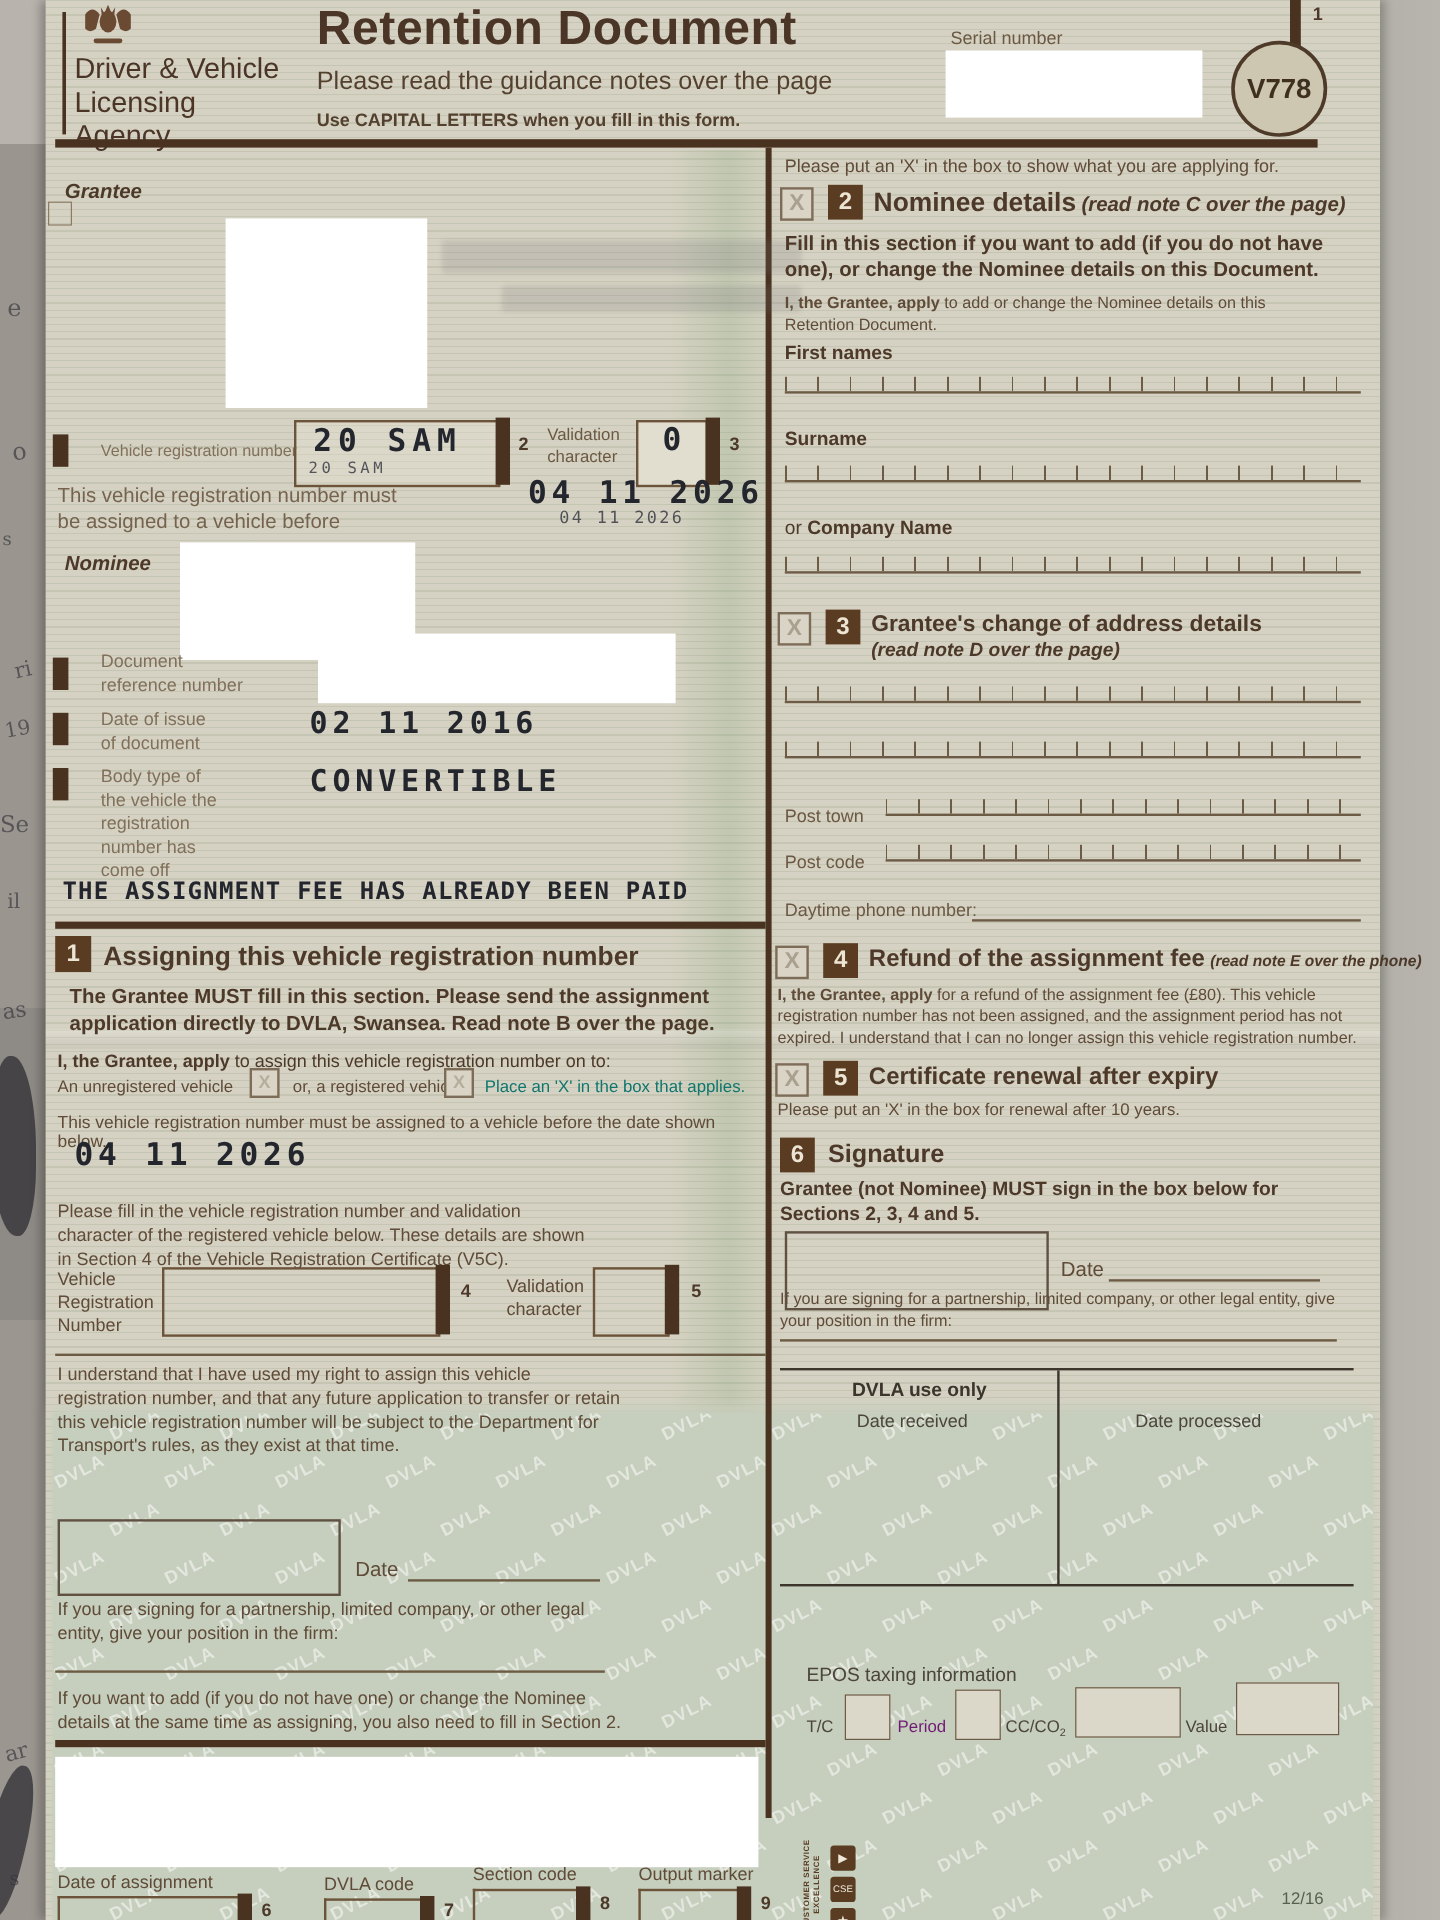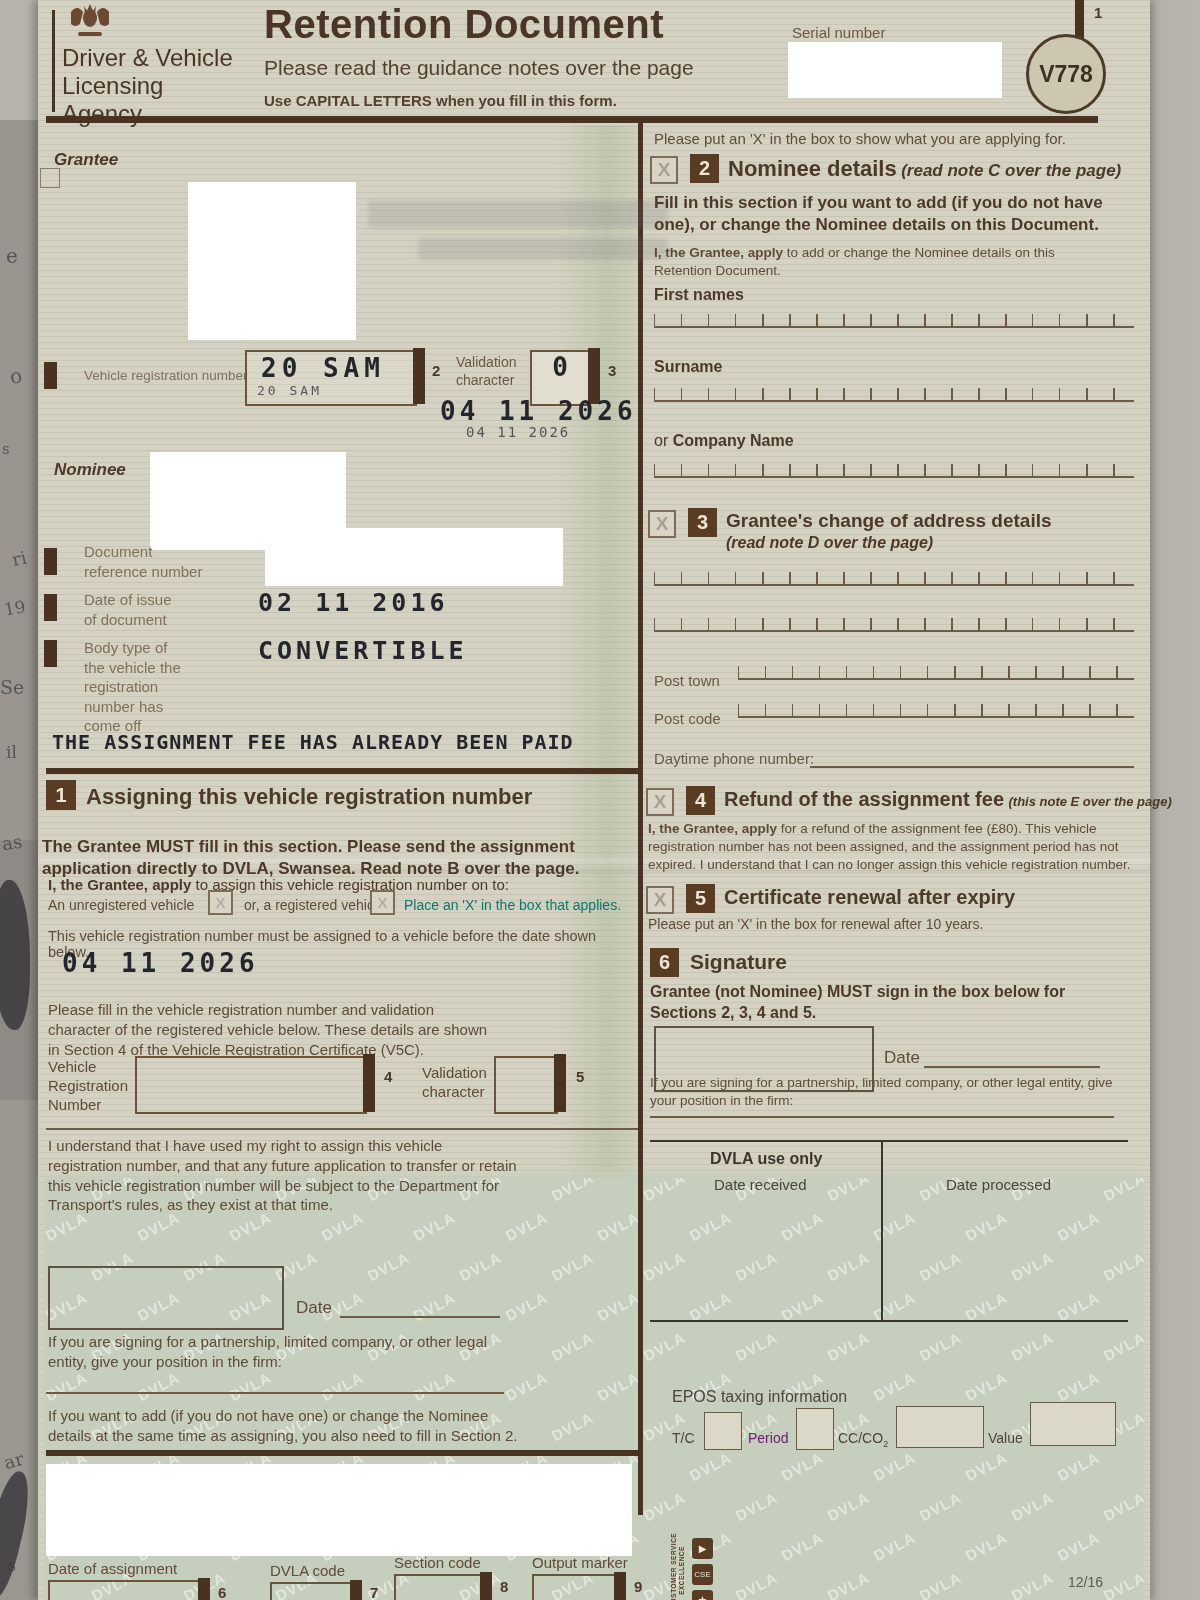--- a/index.html
+++ b/index.html
@@ -248,20 +248,22 @@
   <div class="abs bar" style="left:375px;top:348px;width:12px;height:56px;"></div>
   <div class="abs cnum" style="left:394px;top:362px;">2</div>
   <div class="abs lbl pre" style="left:418px;top:354px;font-size:14px;line-height:1.25;">Validation
 character</div>
   <div class="abs fieldbox" style="left:492px;top:350px;width:56px;height:52px;background:#e2decf;display:flex;align-items:flex-start;justify-content:center;">
     <span class="mono b" style="font-size:26px;">0</span>
   </div>
   <div class="abs bar" style="left:550px;top:348px;width:12px;height:56px;"></div>
   <div class="abs cnum" style="left:570px;top:362px;">3</div>
 
+  <div class="abs pre faded" style="left:10px;top:402px;font-size:17px;line-height:1.3;color:#6b5843;">This vehicle registration number must
+be assigned to a vehicle before</div>
   <div class="abs mono b" style="left:402px;top:396px;font-size:26px;letter-spacing:4px;">04 11 2026</div>
   <div class="abs mono echo" style="left:428px;top:424px;font-size:14px;letter-spacing:2px;">04 11 2026</div>
 
   <div class="abs b i" style="left:16px;top:460px;font-size:17px;">Nominee</div>
   <div class="abs redact" style="left:112px;top:452px;width:196px;height:98px;"></div>
 
   <div class="abs bar" style="left:6px;top:548px;width:13px;height:27px;"></div>
   <div class="abs lbl pre faded" style="left:46px;top:542px;line-height:1.3;">Document
 reference number</div>
   <div class="abs redact" style="left:227px;top:528px;width:298px;height:58px;"></div>
@@ -277,21 +279,21 @@
 registration
 number has
 come off</div>
   <div class="abs mono b" style="left:220px;top:636px;font-size:25px;letter-spacing:4px;">CONVERTIBLE</div>
 
   <div class="abs mono b" style="left:14px;top:730px;font-size:20px;letter-spacing:1px;">THE ASSIGNMENT FEE HAS ALREADY BEEN PAID</div>
 
   <div class="abs rule" style="left:8px;top:768px;width:592px;height:6px;"></div>
   <div class="abs sq" style="left:8px;top:780px;width:30px;height:30px;font-size:20px;">1</div>
   <div class="abs b" style="left:48px;top:784px;font-size:22px;">Assigning this vehicle registration number</div>
-  <div class="abs b" style="left:4px;top:820px;width:560px;font-size:17px;line-height:1.3;margin-top:16px;">The Grantee MUST fill in this section. Please send the assignment application directly to DVLA, Swansea. Read note B over the page.</div>
+  <div class="abs b" style="left:20px;top:820px;width:560px;font-size:17px;line-height:1.3;">The Grantee MUST fill in this section. Please send the assignment application directly to DVLA, Swansea. Read note B over the page.</div>
   <div class="abs" style="left:10px;top:876px;font-size:15px;">
     <span class="b">I, the Grantee, apply</span><span> to assign this vehicle registration number on to:</span>
   </div>
   <div class="abs" style="left:10px;top:897px;font-size:14px;color:#5f4b38;">An unregistered vehicle</div>
   <div class="abs xcheck" style="left:170px;top:890px;width:21px;height:21px;font-size:15px;color:#b6ae9d;">X</div>
   <div class="abs" style="left:206px;top:897px;font-size:14px;color:#5f4b38;">or, a registered vehicle</div>
   <div class="abs xcheck" style="left:332px;top:890px;width:21px;height:21px;font-size:15px;color:#b6ae9d;">X</div>
   <div class="abs" style="left:366px;top:897px;font-size:14px;color:#0f766e;">Place an 'X' in the box that applies.</div>
   <div class="abs" style="left:10px;top:928px;width:590px;font-size:14.5px;color:#5f4b38;">This vehicle registration number must be assigned to a vehicle before the date shown below.</div>
   <div class="abs mono b" style="left:24px;top:948px;font-size:26px;letter-spacing:4px;">04 11 2026</div>
@@ -366,21 +368,21 @@
   <div class="abs comb" style="left:700px;top:666px;width:396px;"></div>
   <div class="abs" style="left:616px;top:710px;font-size:15px;color:#6b5843;">Post code</div>
   <div class="abs comb" style="left:700px;top:704px;width:396px;"></div>
   <div class="abs" style="left:616px;top:750px;font-size:15px;color:#6b5843;">Daytime phone number:</div>
   <div class="abs hline" style="left:772px;top:766px;width:324px;"></div>
 
   <div class="abs xcheck" style="left:608px;top:788px;width:24px;height:24px;">X</div>
   <div class="abs sq" style="left:648px;top:786px;width:29px;height:29px;font-size:20px;">4</div>
   <div class="abs" style="left:686px;top:788px;white-space:nowrap;">
     <span class="b" style="font-size:20px;">Refund of the assignment fee</span>
-    <span class="b i" style="font-size:13px;">(this note E over the page)</span>
+    <span class="b i" style="font-size:13px;">(read note E over the phone)</span>
   </div>
   <div class="abs" style="left:610px;top:820px;width:494px;font-size:13.5px;line-height:1.35;color:#5f4b38;">
     <span class="b">I, the Grantee, apply</span><span> for a refund of the assignment fee (£80). This vehicle registration number has not been assigned, and the assignment period has not expired. I understand that I can no longer assign this vehicle registration number.</span>
   </div>
 
   <div class="abs xcheck" style="left:608px;top:886px;width:24px;height:24px;">X</div>
   <div class="abs sq" style="left:648px;top:884px;width:29px;height:29px;font-size:20px;">5</div>
   <div class="abs b" style="left:686px;top:886px;font-size:20px;">Certificate renewal after expiry</div>
   <div class="abs" style="left:610px;top:916px;font-size:14px;color:#5f4b38;">Please put an 'X' in the box for renewal after 10 years.</div>
 

